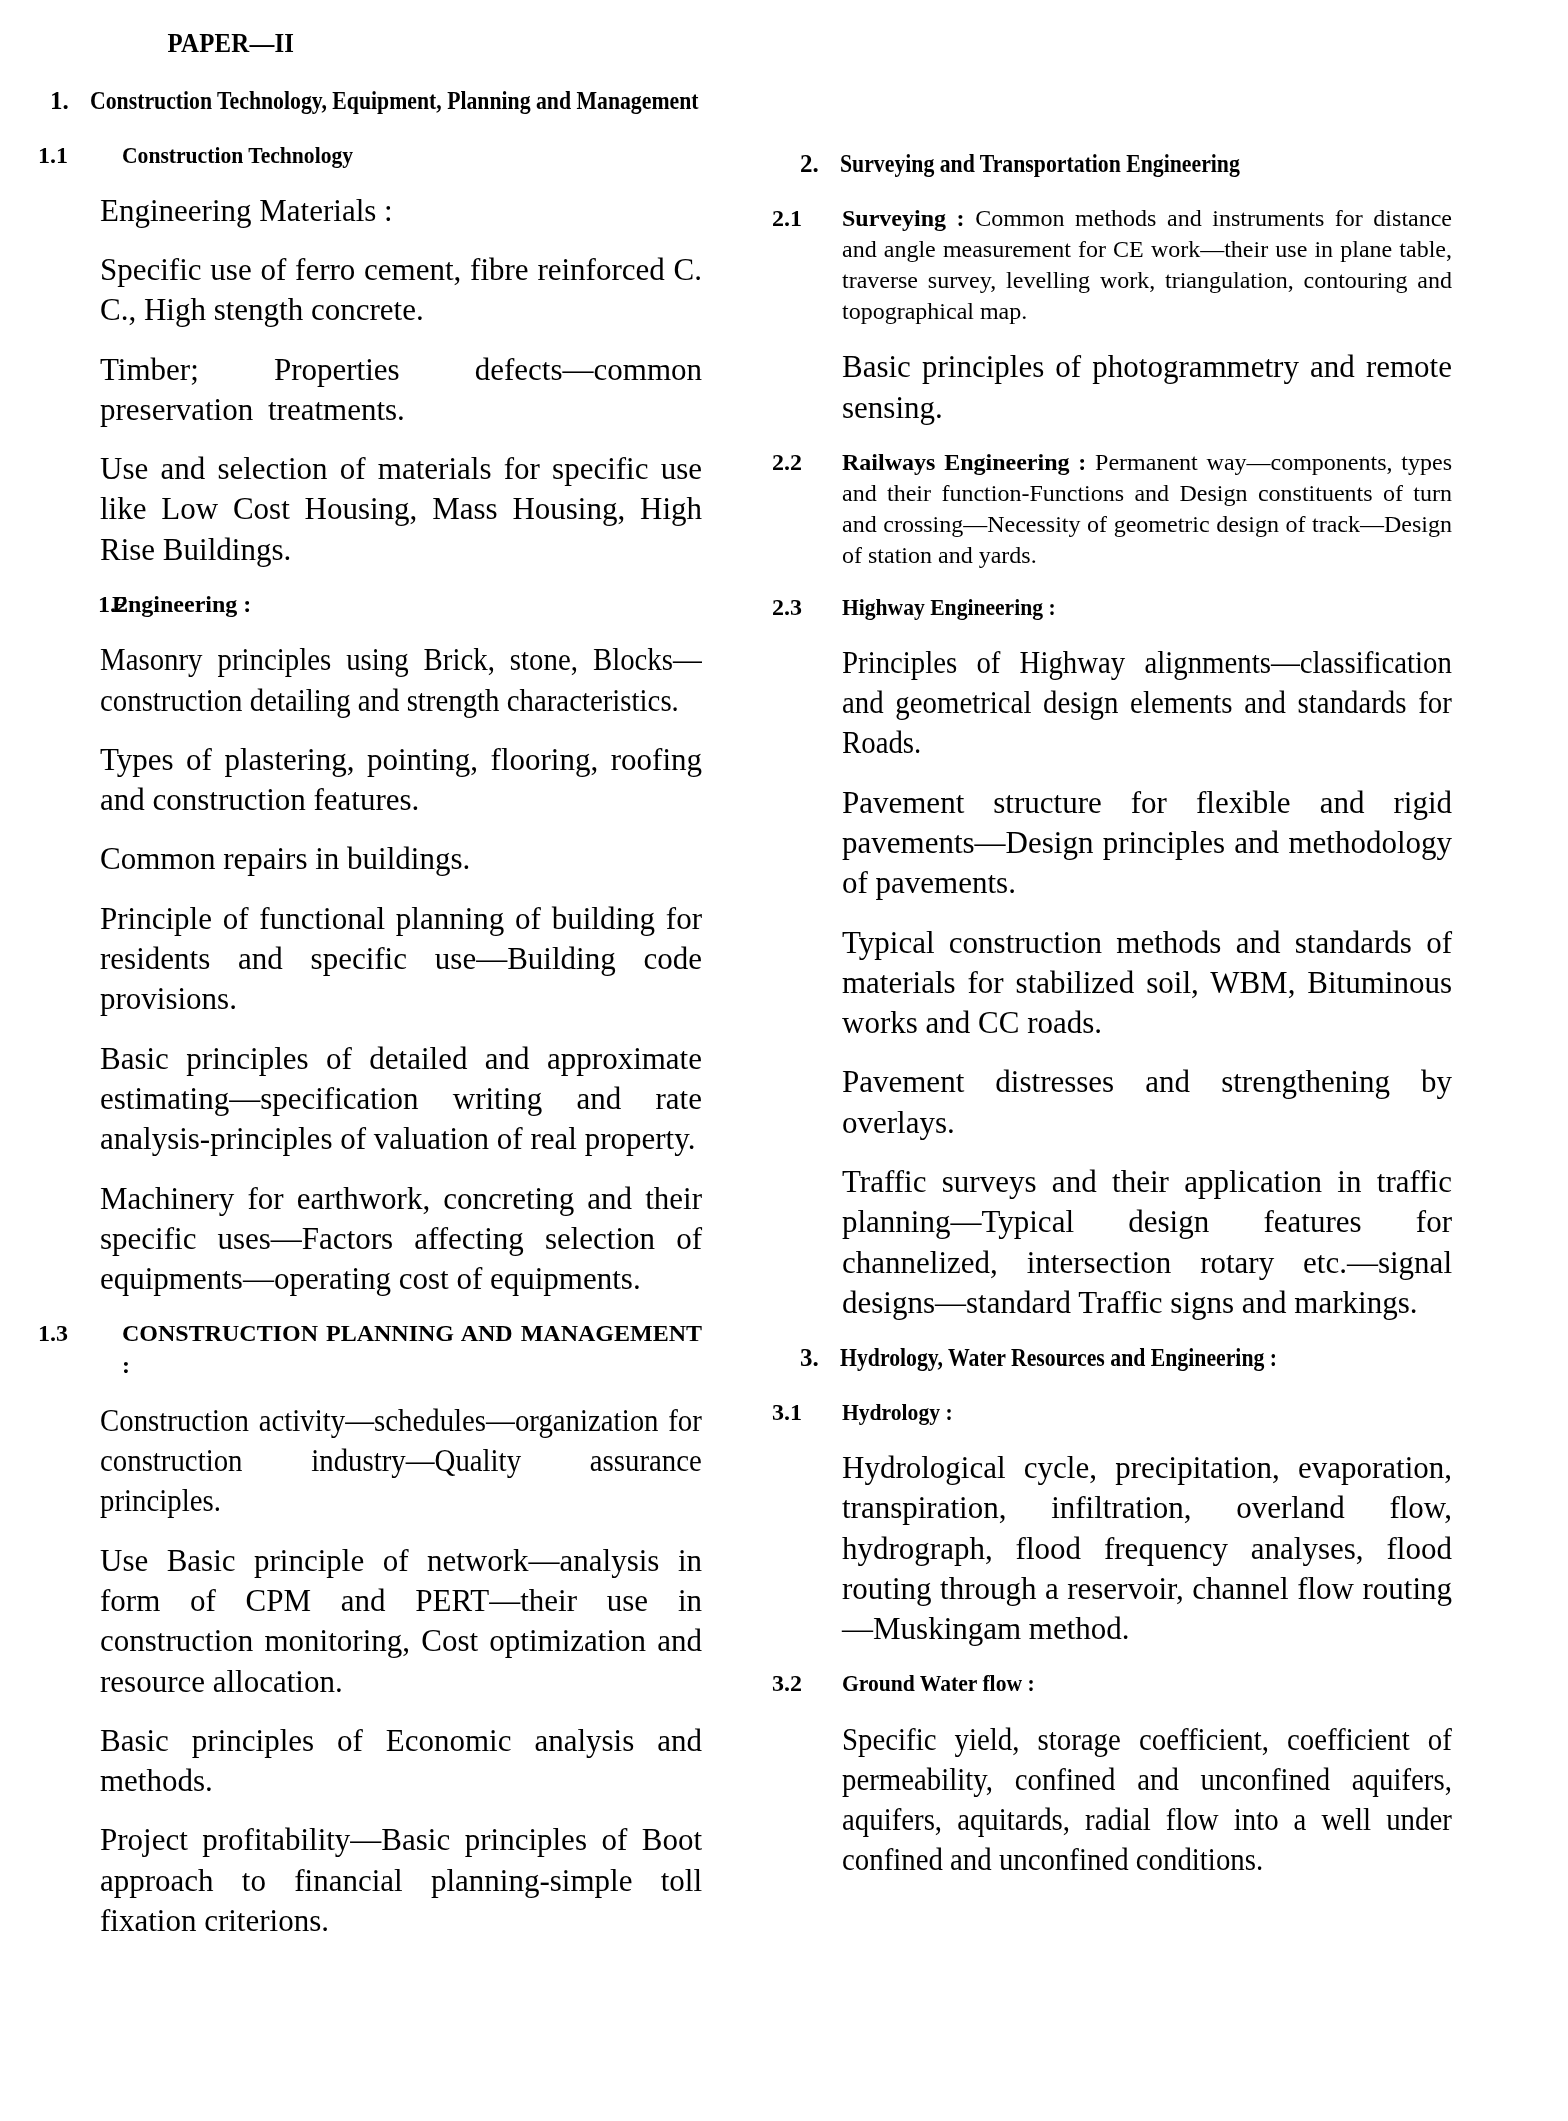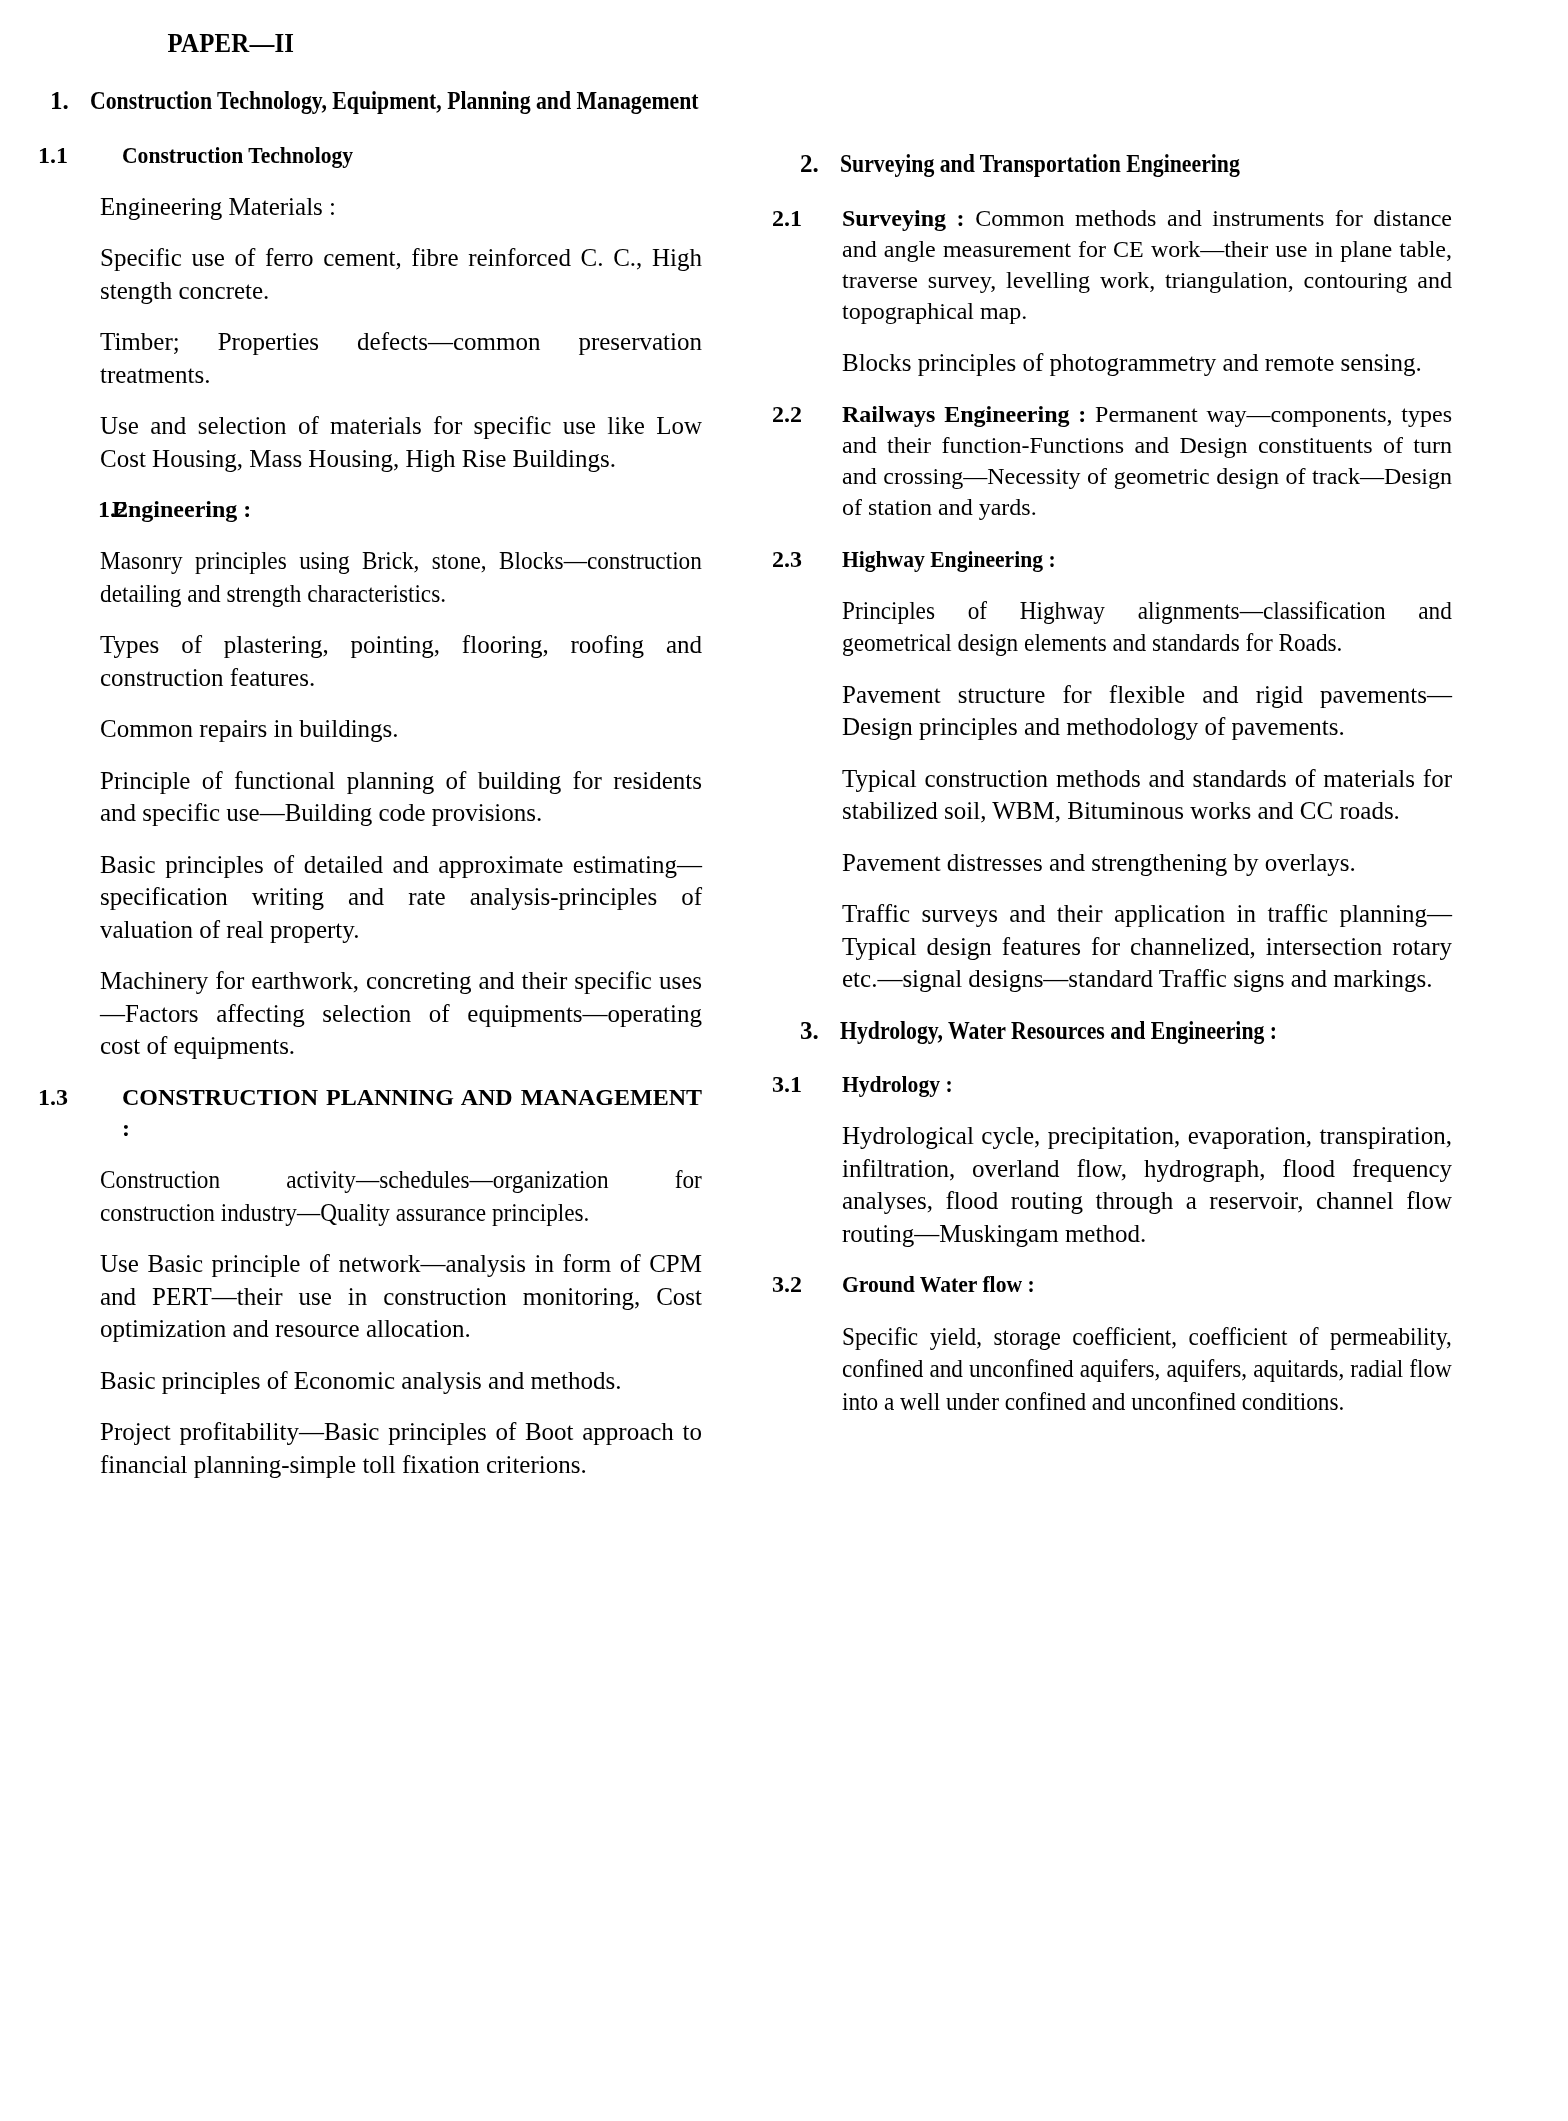--- a/index.html
+++ b/index.html
@@ -104,21 +104,21 @@
   .col-left .sub-heading.lvl-b { padding-left: 90px; }
   .col-left .sub-heading.lvl-b .num { left: 40px; text-align: right; }
   .col-left .sub-heading.lvl-c { padding-left: 100px; }
   .col-left .sub-heading.lvl-c .num { left: 16px; }
 
   .col-right .sub-heading { padding-left: 70px; }
   .col-right .sub-heading .num { left: 0px; width: 62px; }
 
   
   .para {
-    font-size: 25px;
+    font-size: 31px;
     line-height: 1.30;
     margin: 0 0 19px 0;
     text-align: justify;
     text-justify: inter-word;
     hyphens: none;
   }
   .col-left .para { padding-left: 78px; }
   .col-right .para { padding-left: 70px; }
   .para.looser  { word-spacing: 7px; }
   .para.squeeze { display: block; }
@@ -183,21 +183,21 @@
   <div class="column col-right">
 
     <div class="major-heading cond-major">
       <span class="num">2.</span>
       <span class="txt">Surveying and Transportation Engineering</span>
     </div>
 
     <div class="sub-heading">
       <span class="num">2.1</span><span class="label">Surveying :</span><span class="rest"> Common methods and instruments for distance and angle measurement for CE work—their use in plane table, traverse survey, levelling work, triangulation, contouring and topographical map.</span>
     </div>
-    <p class="para">Blocks principles of photogrammetry and remote sensing.</p>
+    <p class="para">Basic principles of photogrammetry and remote sensing.</p>
 
     <div class="sub-heading">
       <span class="num">2.2</span><span class="label">Railways Engineering :</span><span class="rest"> Permanent way—components, types and their function-Functions and Design constituents of turn and crossing—Necessity of geometric design of track—Design of station and yards.</span>
     </div>
 
     <div class="sub-heading">
       <span class="num">2.3</span><span class="label condensed">Highway Engineering :</span>
     </div>
 
     <p class="para squeeze"><span>Principles of Highway alignments—classification and geometrical design elements and standards for Roads.</span></p>

